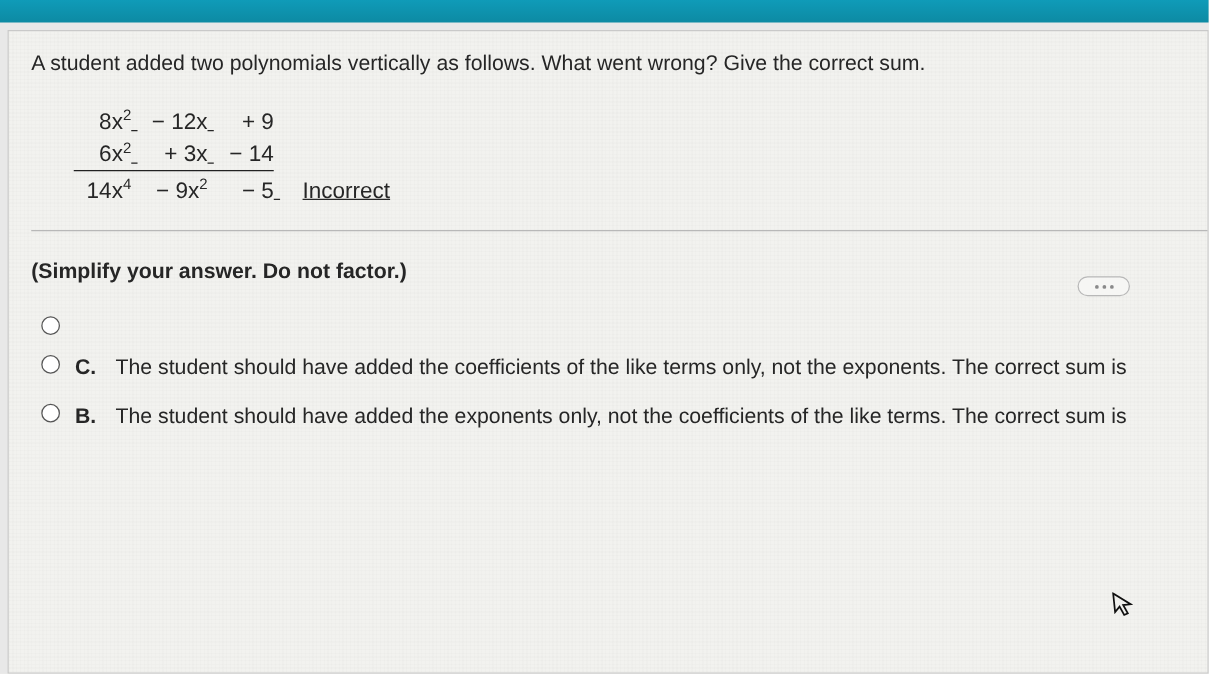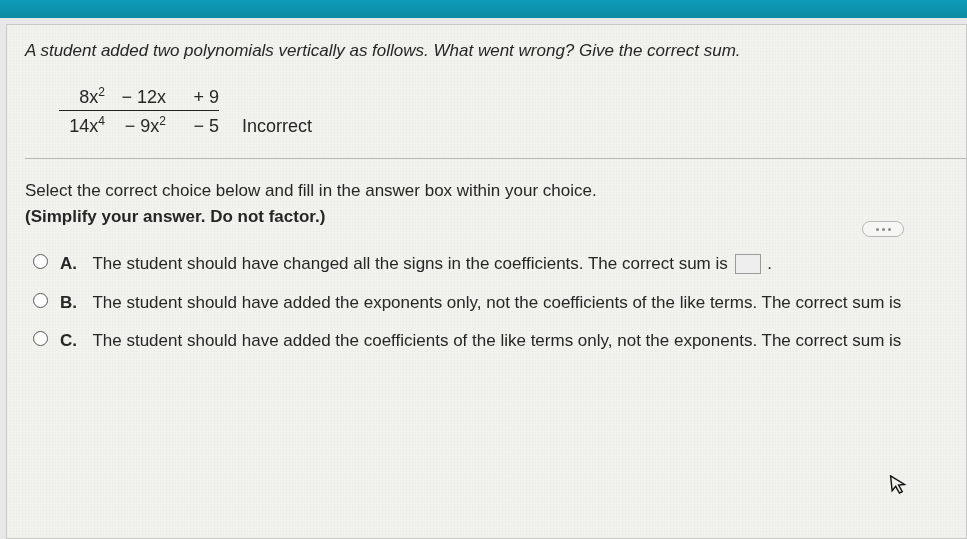--- a/index.html
+++ b/index.html
@@ -25,22 +25,22 @@
     height: calc(100% - 24px);
     padding: 14px 0 0 18px;
     font-size: 17px;
     color: #262626;
     line-height: 1.45;
     position: relative;
     background-image:
       repeating-linear-gradient(0deg, rgba(0,0,0,0.012) 0 1px, transparent 1px 3px),
       repeating-linear-gradient(90deg, rgba(0,0,0,0.012) 0 1px, transparent 1px 3px);
   }
-  .question { margin-bottom: 20px; font-style: italic; }
-  .polywrap { margin: 8px 0 22px 34px; font-size: 18px; }
+  .question { margin-bottom: 20px; }
+  .polywrap { margin: 8px 0 22px 34px; font-size: 18px; text-decoration: underline; }
   .polyrow { height: 26px; white-space: nowrap; }
   .rule .sumline { border-top: 1.5px solid #222; padding-top: 2px; display: inline-block; }
   .seg { display:inline-block; text-align:right; }
   .sup { font-size: 12px; vertical-align: super; }
   .incorrect { margin-left: 18px; }
   .divider {
     border: none;
     border-top: 1px solid #b8b8b8;
     margin: 10px 0 20px 0;
     width: 100%;
@@ -94,65 +94,63 @@
 <div class="page">
 
   <div class="question">A student added two polynomials vertically as follows. What went wrong? Give the correct sum.</div>
 
   <div class="polywrap">
     <div class="polyrow">
       <span class="seg" style="width:46px"><span>8x</span><span class="sup">2</span></span>
       <span class="seg" style="width:56px">− 12x</span>
       <span class="seg" style="width:48px">+   9</span>
     </div>
+    <div class="polyrow">
+      <span class="seg" style="width:46px"><span>6x</span><span class="sup">2</span></span>
+      <span class="seg" style="width:56px">+   3x</span>
+      <span class="seg" style="width:48px">− 14</span>
+    </div>
     <div class="polyrow rule">
       <span class="sumline">
         <span class="seg" style="width:46px"><span>14x</span><span class="sup">4</span></span>
         <span class="seg" style="width:56px"><span>−   9x</span><span class="sup">2</span></span>
         <span class="seg" style="width:48px">−   5</span>
       </span>
       <span class="incorrect">Incorrect</span>
     </div>
   </div>
 
   <hr class="divider">
   <div class="dots-pill">
     <span class="d"></span>
       <span class="d"></span>
       <span class="d"></span>
   </div>
 
-  <div class="instr">Select the correct choice below and fill in the answer box within your choice.</div>
   <div class="instr2">(Simplify your answer. Do not factor.)</div>
 
   <div class="choices">
 
     <div class="choice">
       <span class="radio"></span>
+    </div>
+
+    <div class="choice">
+      <span class="radio"></span>
       <div>
-        <span class="letter">A.</span>
-        <span>The student should have changed all the signs in the coefficients. The correct sum is </span>
-        <span class="ans-box"></span>
-        <span>.</span>
+        <span class="letter">C.</span>
+        <span>The student should have added the coefficients of the like terms only, not the exponents. The correct sum is</span>
       </div>
     </div>
 
     <div class="choice">
       <span class="radio"></span>
       <div>
         <span class="letter">B.</span>
         <span>The student should have added the exponents only, not the coefficients of the like terms. The correct sum is</span>
-      </div>
-    </div>
-
-    <div class="choice">
-      <span class="radio"></span>
-      <div>
-        <span class="letter">C.</span>
-        <span>The student should have added the coefficients of the like terms only, not the exponents. The correct sum is</span>
       </div>
     </div>
 
   </div>
 
   <div class="cursor">
     <svg width="18" height="22" viewBox="0 0 18 22">
       <path d="M2 1 L2 16 L6 12 L9 19 L12 18 L9 11 L15 11 Z" fill="none" stroke="#111" stroke-width="1.4"></path>
     </svg>
   </div>

